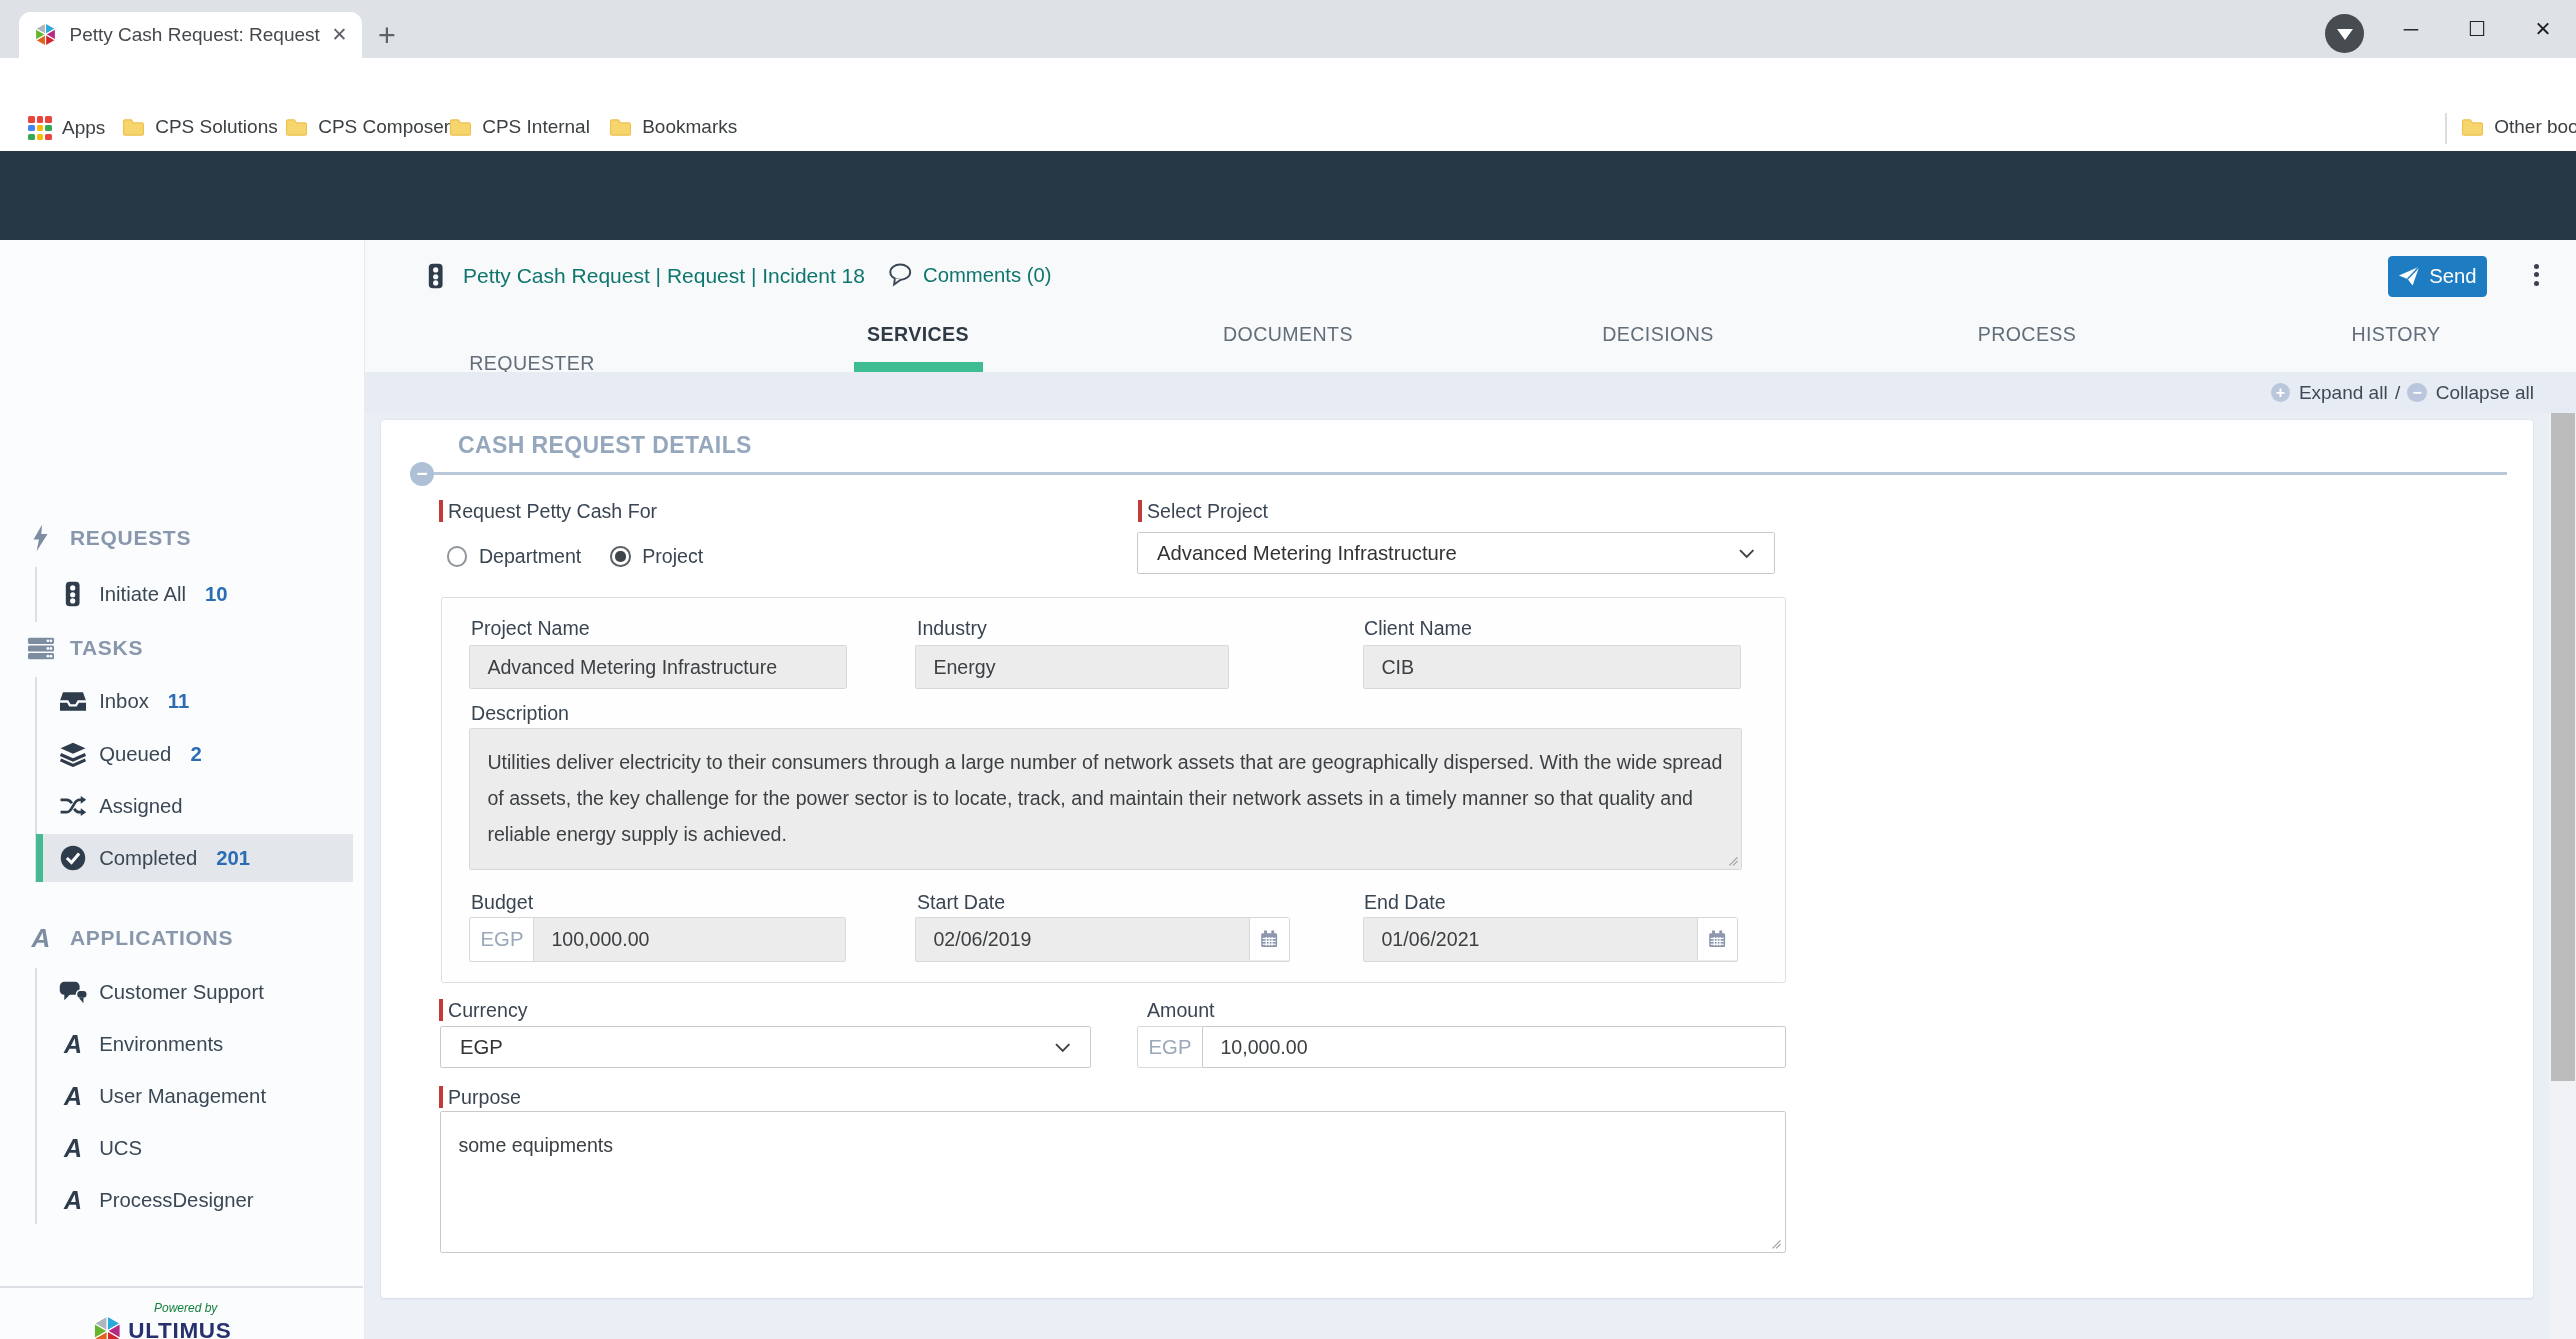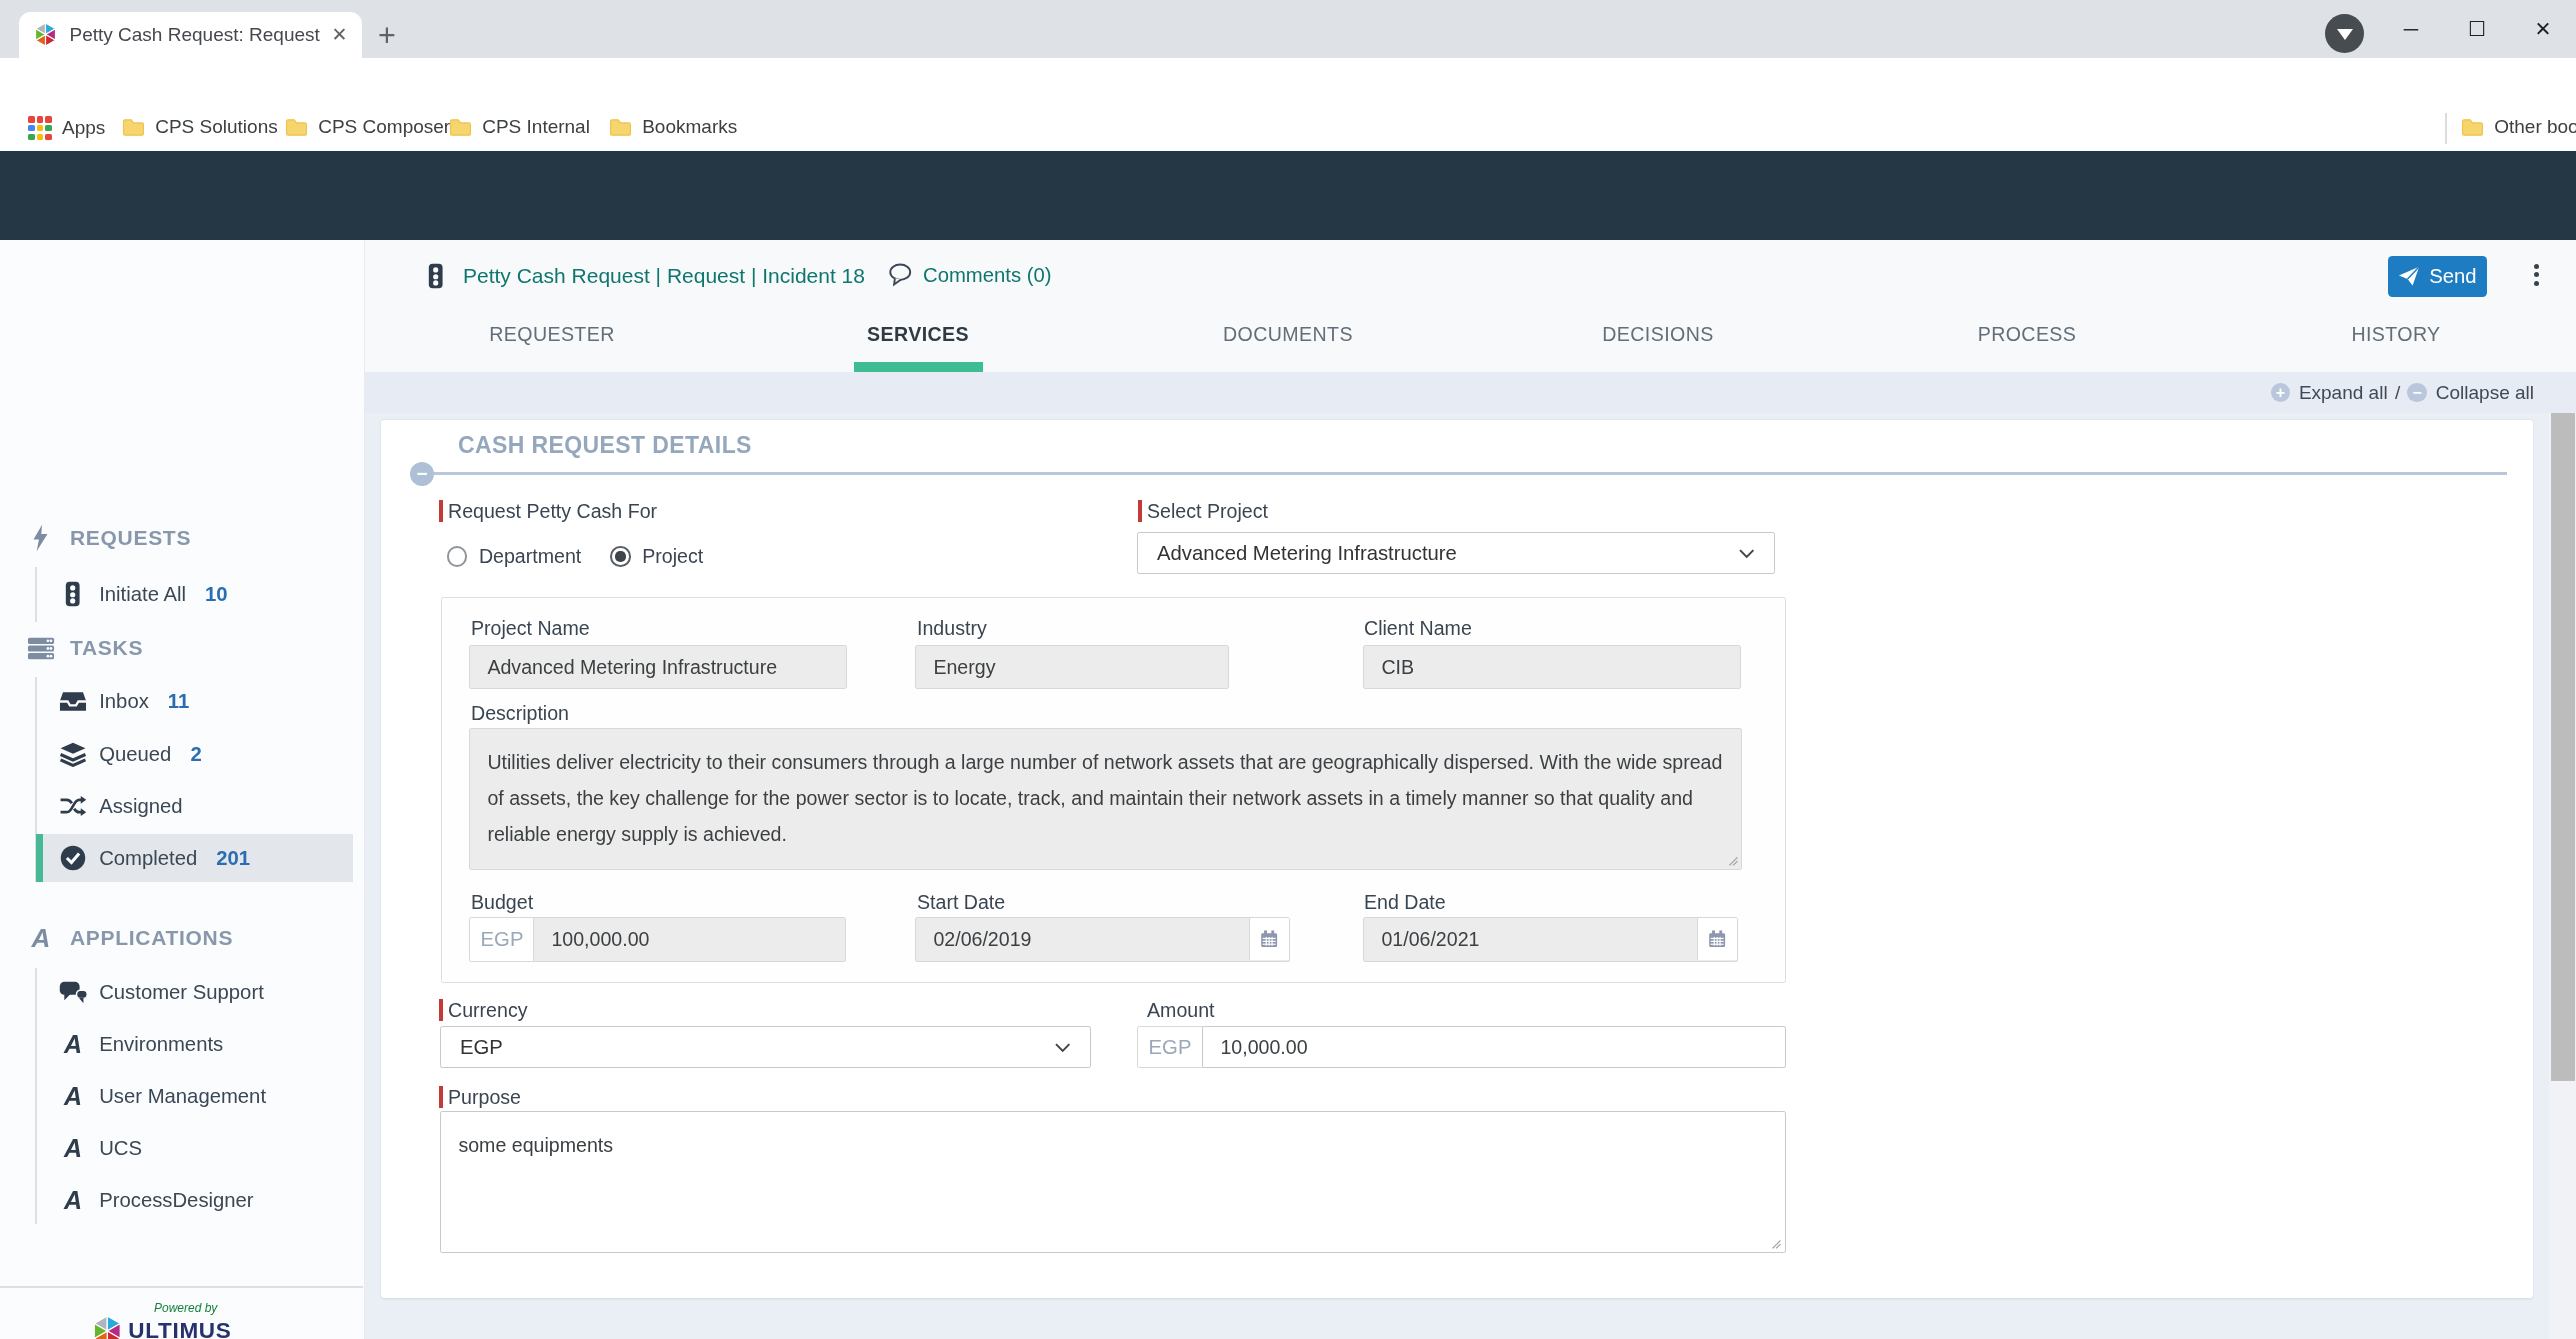--- a/index.html
+++ b/index.html
@@ -430,21 +430,21 @@
         <path d="M13 18 L29 1" stroke="#1e7dc2" stroke-width="2"></path>
       </svg>
     <span>Send</span>
   </div>
   <div class="abs kebab3" style="left:2528px;top:260px;width:17.4px;">
       <i style="background:#39434d"></i>
       <i style="background:#39434d"></i>
       <i style="background:#39434d"></i>
     </div>
 
-  <div class="tabbar-label" style="left:552px;">REQUESTER</div>
+  <div class="tabbar-label" style="left:532px;margin-top:29px;">REQUESTER</div>
   <div class="tabbar-label tab-active" style="left:918px;">SERVICES</div>
   <div class="tabbar-label" style="left:1288px;">DOCUMENTS</div>
   <div class="tabbar-label" style="left:1658px;">DECISIONS</div>
   <div class="tabbar-label" style="left:2027px;">PROCESS</div>
   <div class="tabbar-label" style="left:2396px;">HISTORY</div>
   <div class="abs tab-underline"></div>
 
   <div class="abs expandband">
     <div class="row" style="position:absolute;right:42px;top:0;height:41px;">
       <span class="circ">+</span>

